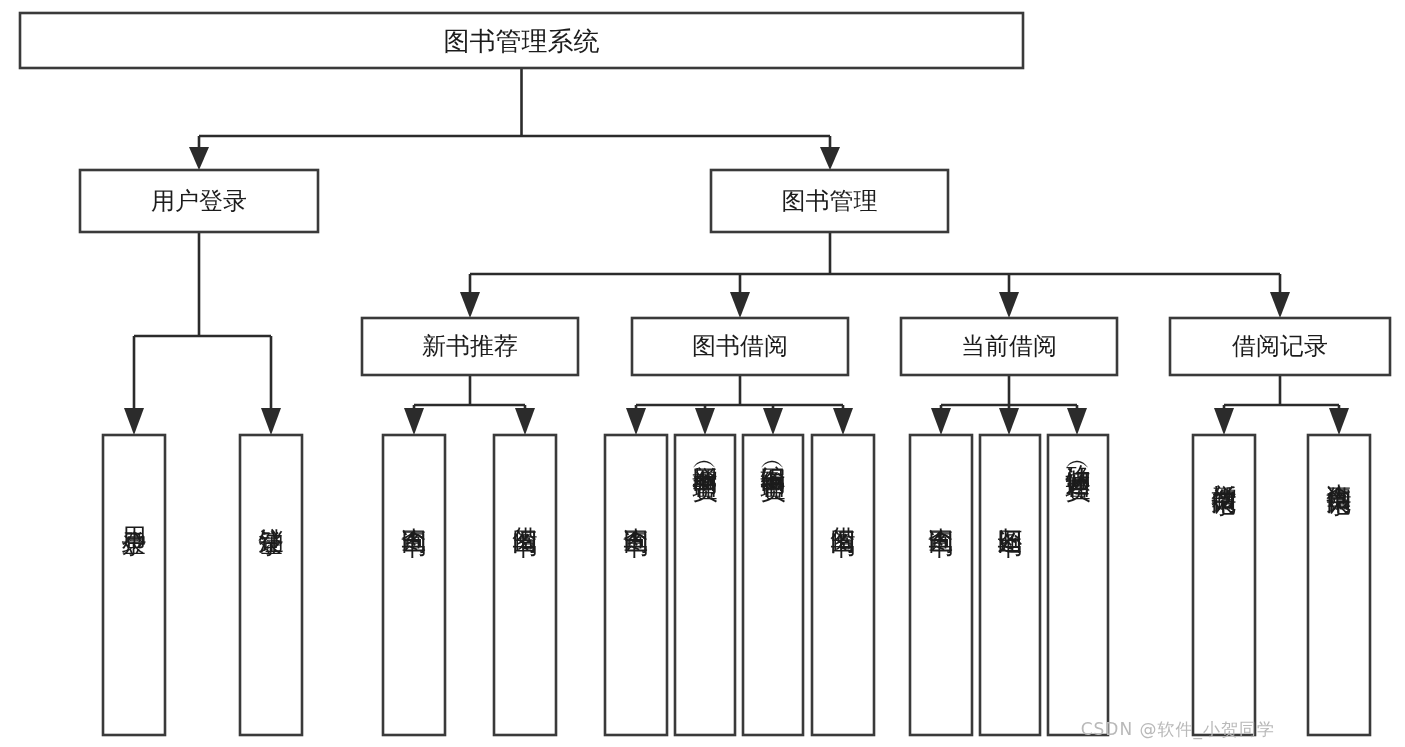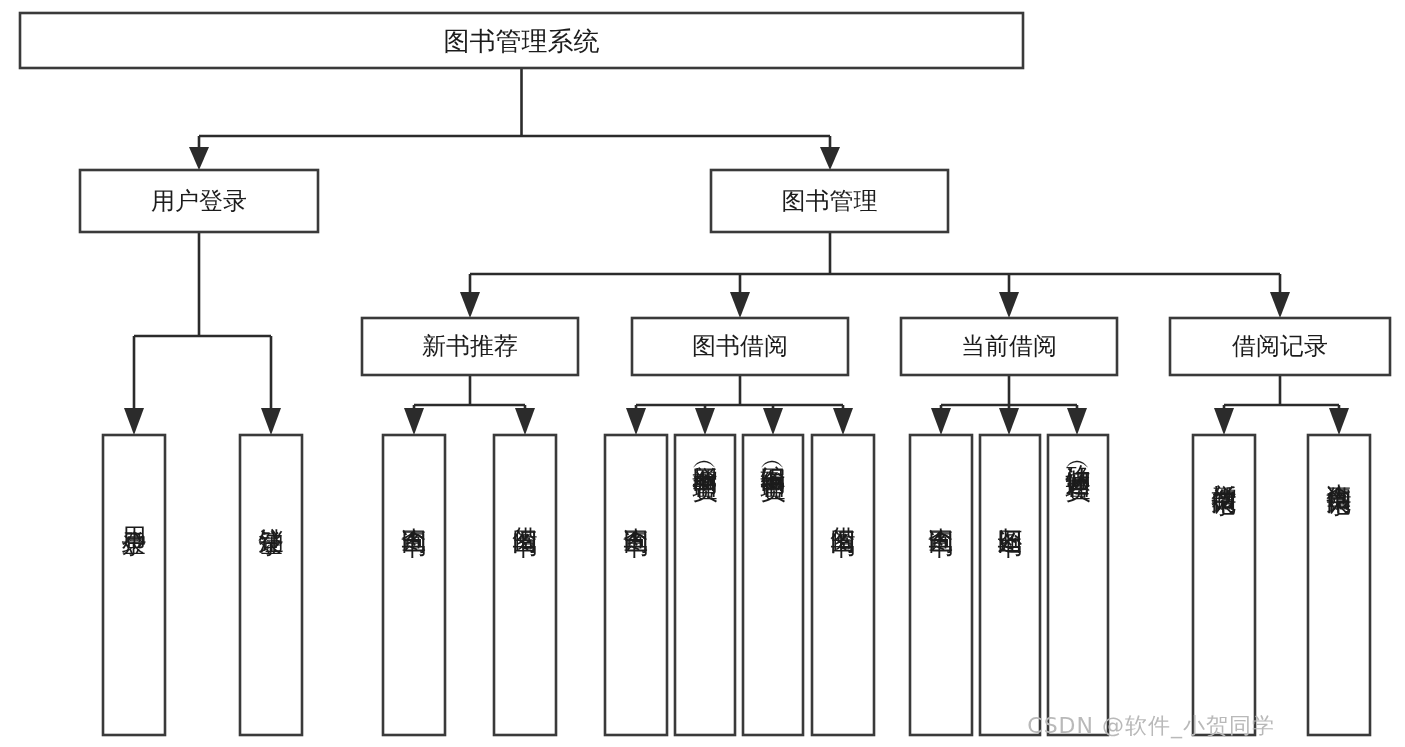--- a/index.html
+++ b/index.html
@@ -68,21 +68,21 @@
     line-height: 1.08;
     color: #1c1c1c;
     letter-spacing: 2px;
     white-space: nowrap;
   }
   .watermark {
     position: absolute;
     right: 8px;
     bottom: 6px;
     font-family: "DejaVu Sans", "Liberation Sans", sans-serif;
-    font-size: 22px;
+    font-size: 17px;
     color: #b9b9b9;
     letter-spacing: 1px;
     white-space: nowrap;
   }
 </style>
 </head>
 <body>
 
 <div id="diagram-root">
 

